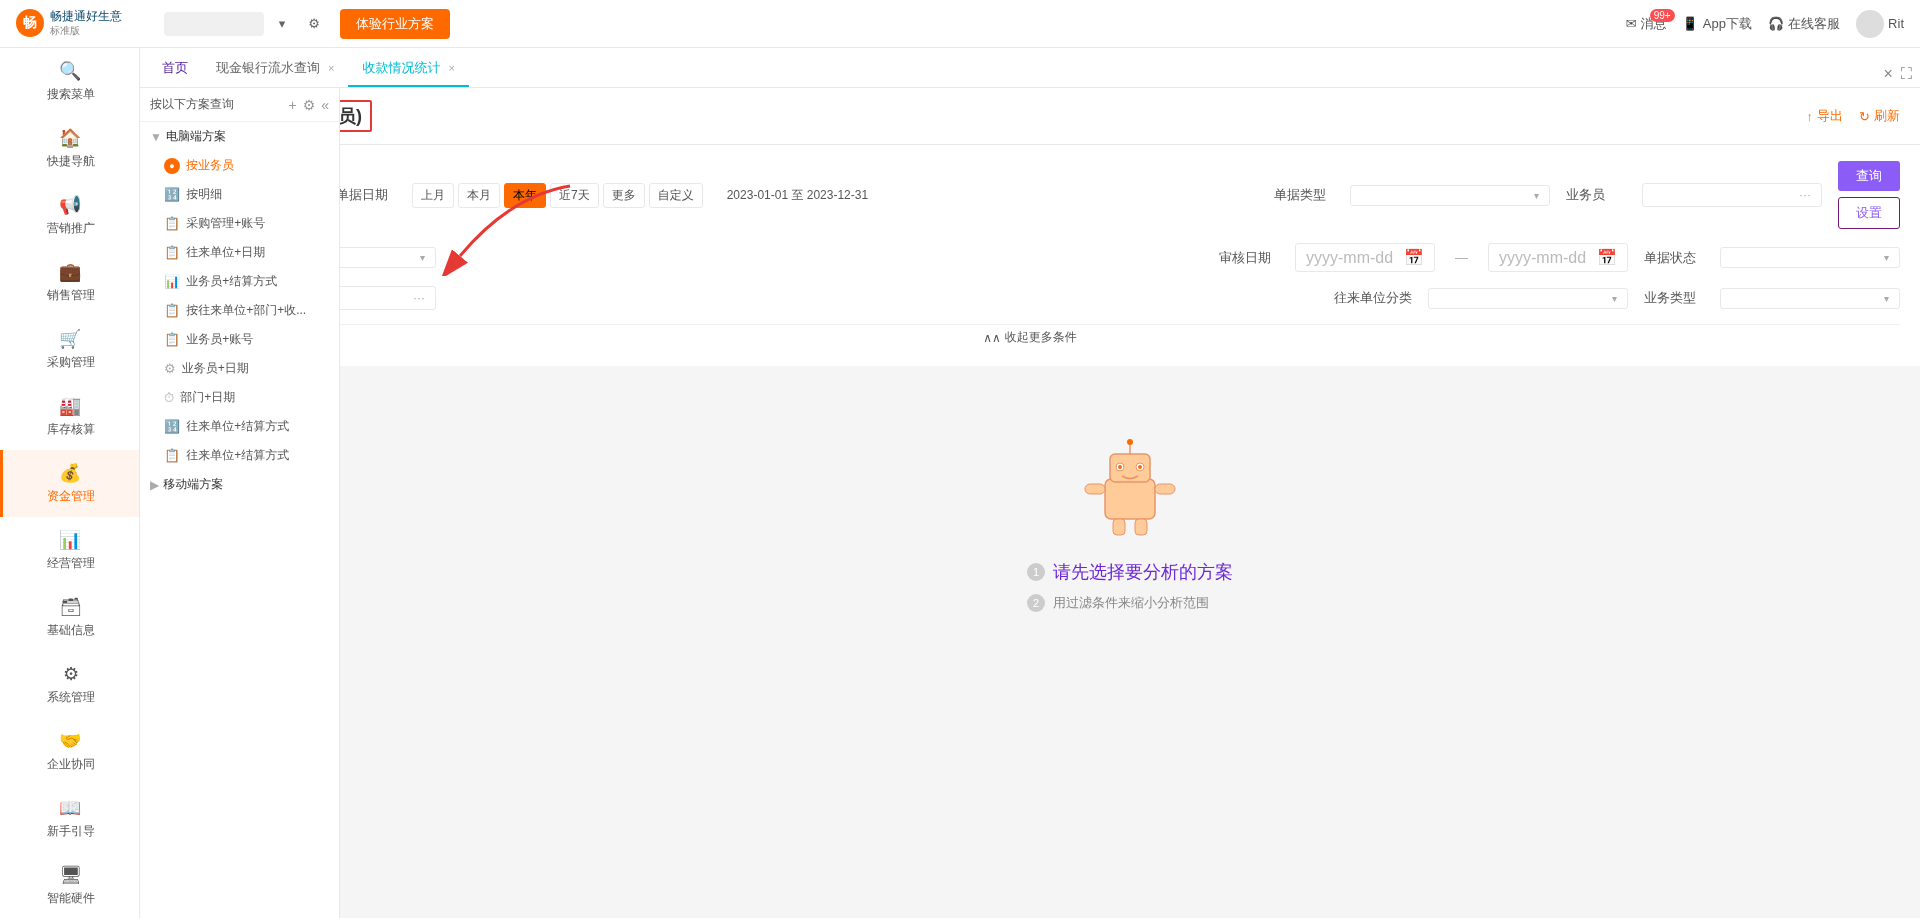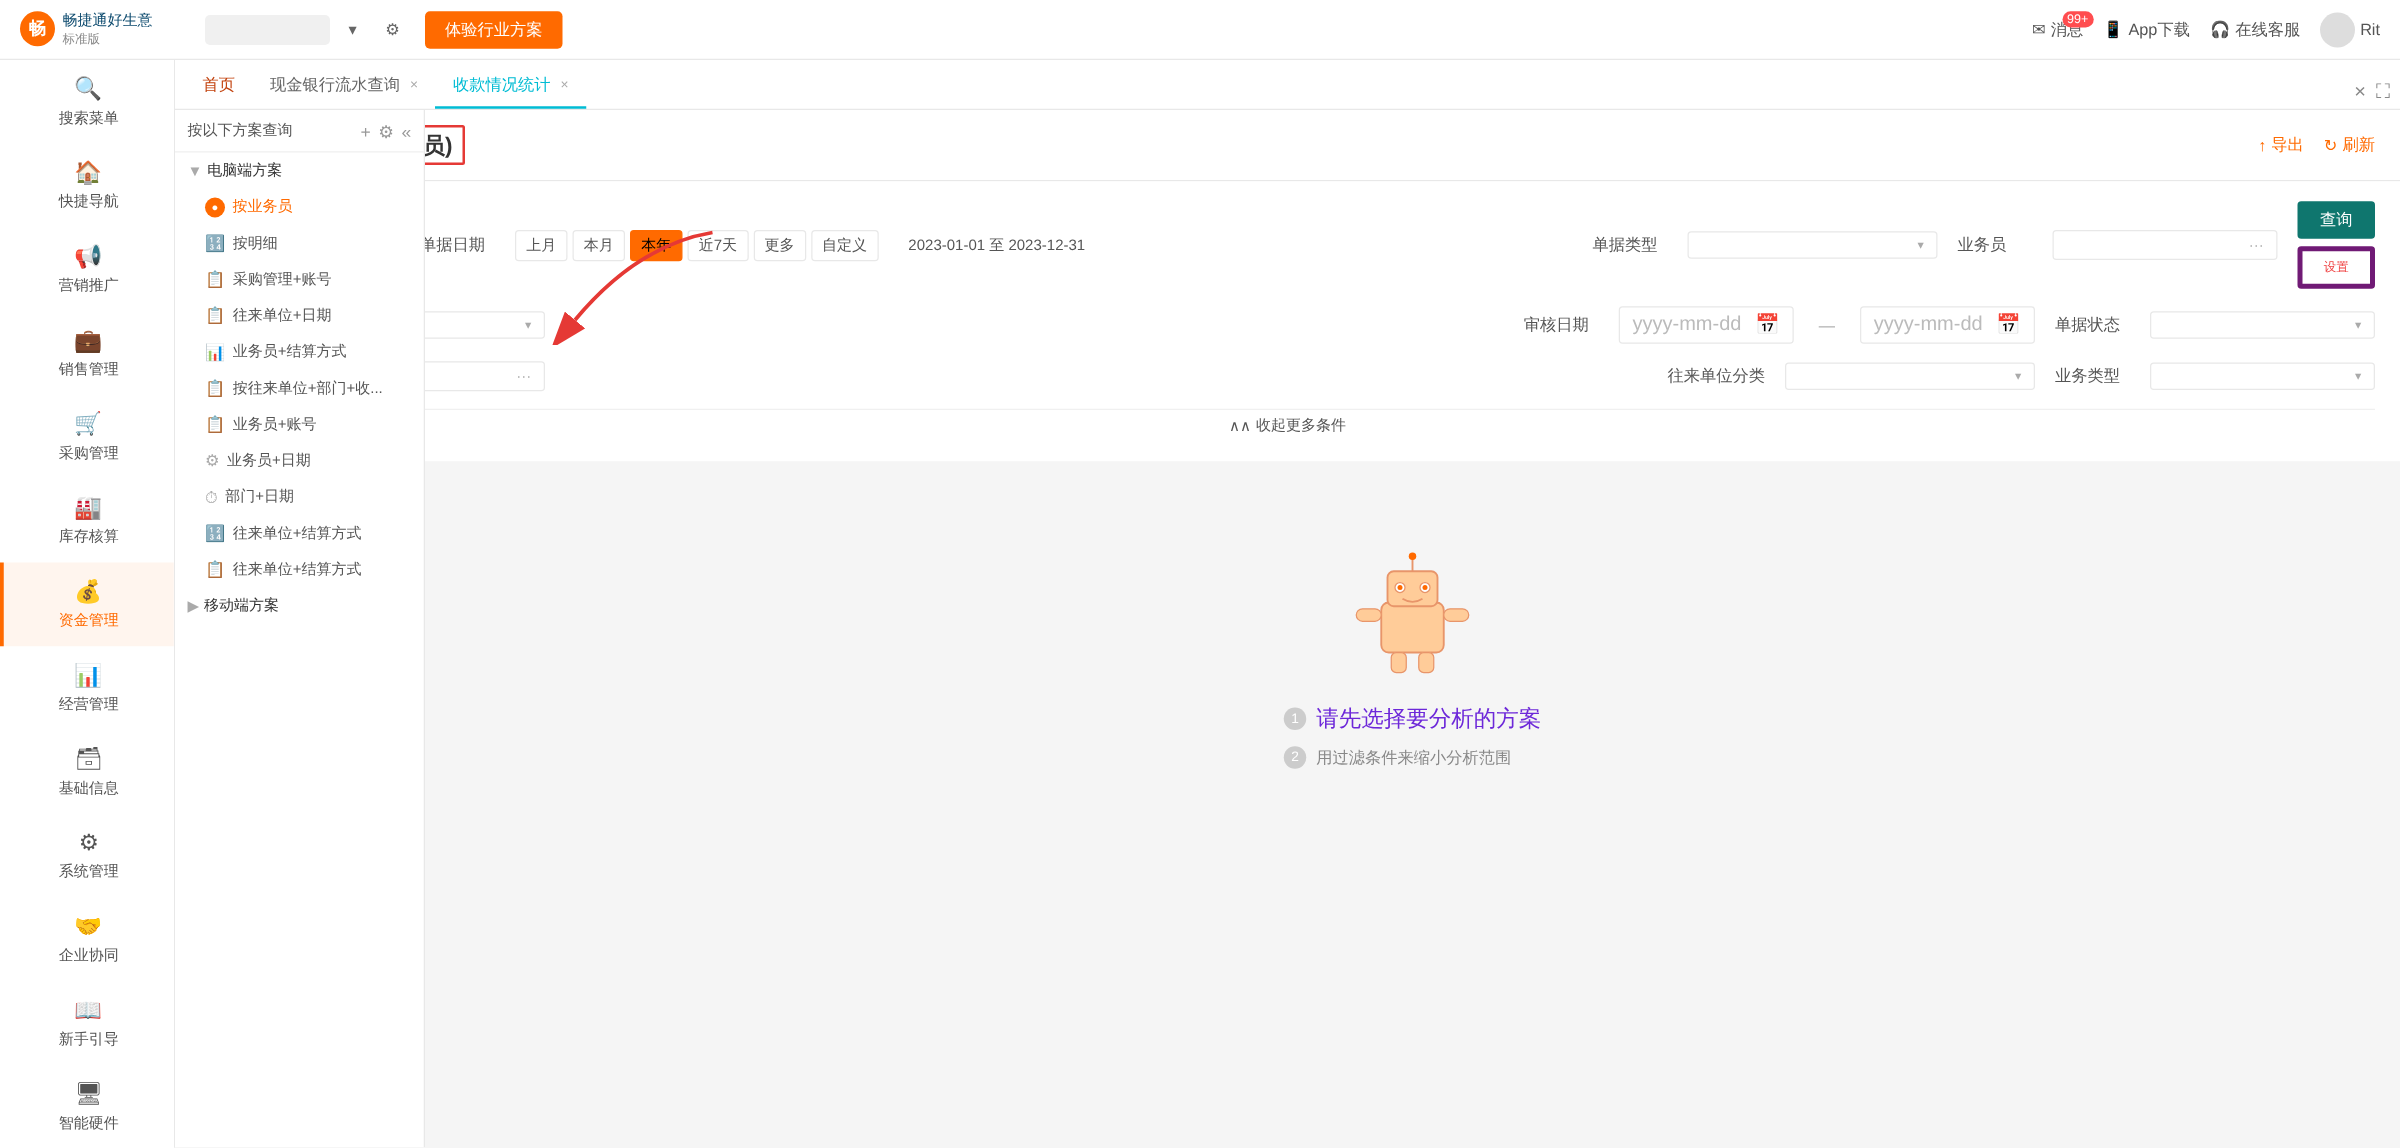--- a/index.html
+++ b/index.html
@@ -156,21 +156,21 @@
       color: #666;
       font-size: 13px;
       border-bottom: 2px solid transparent;
       white-space: nowrap;
     }
     .tab-item.active {
       color: #00bcd4;
       border-bottom-color: #00bcd4;
     }
     .tab-home {
-      color: #c2410c;
+      color: #4c1d95;
       padding: 8px 14px;
       cursor: pointer;
       font-size: 13px;
       border-bottom: 2px solid transparent;
     }
     .tab-close {
       font-size: 11px;
       color: #aaa;
       cursor: pointer;
       margin-left: 2px;
@@ -356,36 +356,36 @@
       cursor: pointer;
     }
     .scheme-item.active { color: #ff6a00; }
     .scheme-item-icon {
       font-size: 13px;
       color: #aaa;
     }
 
     
     .query-btn {
-      background: #0f766e;
+      background: #8b5cf6;
       color: #fff;
       border: none;
       padding: 6px 18px;
       border-radius: 3px;
       cursor: pointer;
       font-size: 13px;
     }
     .settings-btn {
       background: #fff;
-      color: #ef4444;
-      border: 4px solid #701a75;
+      color: #8b5cf6;
+      border: 1px solid #701a75;
       padding: 6px 14px;
       border-radius: 3px;
       cursor: pointer;
-      font-size: 10px;
+      font-size: 13px;
     }
     .query-btns {
       display: flex;
       flex-direction: column;
       gap: 6px;
       margin-left: auto;
     }
   </style>
 </head>
 <body>

